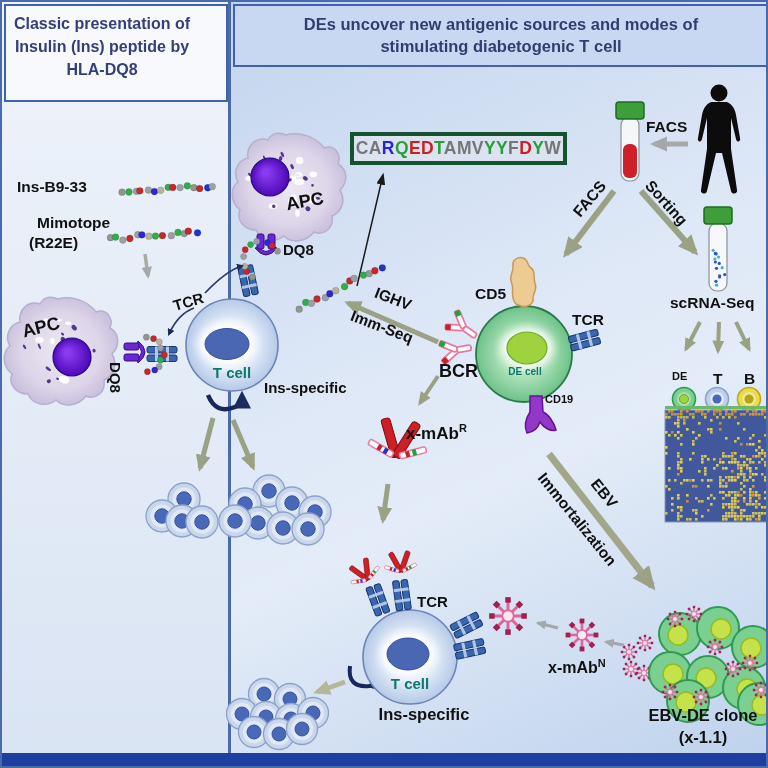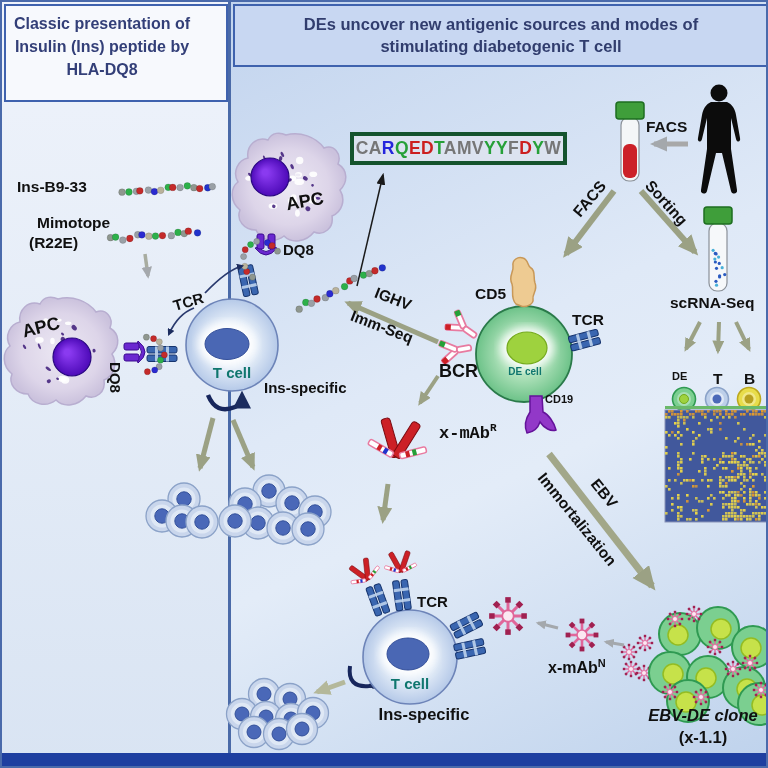--- a/index.html
+++ b/index.html
@@ -43,26 +43,26 @@
   #lbl-decell{left:487px;top:364px;width:72px;text-align:center;font-size:10px;}
   #lbl-facs{left:567px;top:188px;transform:rotate(-50deg);font-size:15.5px;}
   #lbl-sorting{left:637px;top:192px;transform:rotate(48deg);font-size:15.5px;}
   #lbl-pmbc{left:644px;top:116px;font-size:15.5px;}
   #lbl-scrna{left:668px;top:292px;font-size:15.5px;}
   #lbl-de{left:670px;top:368px;font-size:11px;}
   #lbl-t{left:711px;top:368px;font-size:15.5px;}
   #lbl-b{left:742px;top:368px;font-size:15.5px;}
   #lbl-ebv{left:592px;top:470px;transform:rotate(51deg);transform-origin:left center;font-size:15.5px;}
   #lbl-immort{left:539px;top:464px;transform:rotate(51deg);transform-origin:left center;font-size:15.5px;}
-  #lbl-xmabr{left:437px;top:420px;font-size:17px;font-family:Liberation Mono, monospace;}
+  #lbl-xmabr{left:404px;top:420px;font-size:17px;}
   #lbl-tcr3{left:415px;top:591px;}
   #lbl-tcell2{left:382px;top:673px;width:52px;text-align:center;}
   #lbl-insspec2{left:370px;top:703px;width:104px;text-align:center;font-size:16.5px;}
   #lbl-xmabn{left:546px;top:655px;font-size:16px;}
-  #lbl-clone{left:636px;top:704px;width:130px;text-align:center;font-size:16.5px;font-style:italic;}
+  #lbl-clone{left:636px;top:704px;width:130px;text-align:center;font-size:16.5px;}
   #lbl-cloneid{left:636px;top:726px;width:130px;text-align:center;font-size:16.5px;}
   .sup{font-size:11px;vertical-align:super;}
 </style>
 </head>
 <body>
 
 <div id="fig">
   <div id="left-panel" class="panel"></div>
   <div id="right-panel" class="panel"></div>
   <div id="divider"></div>

